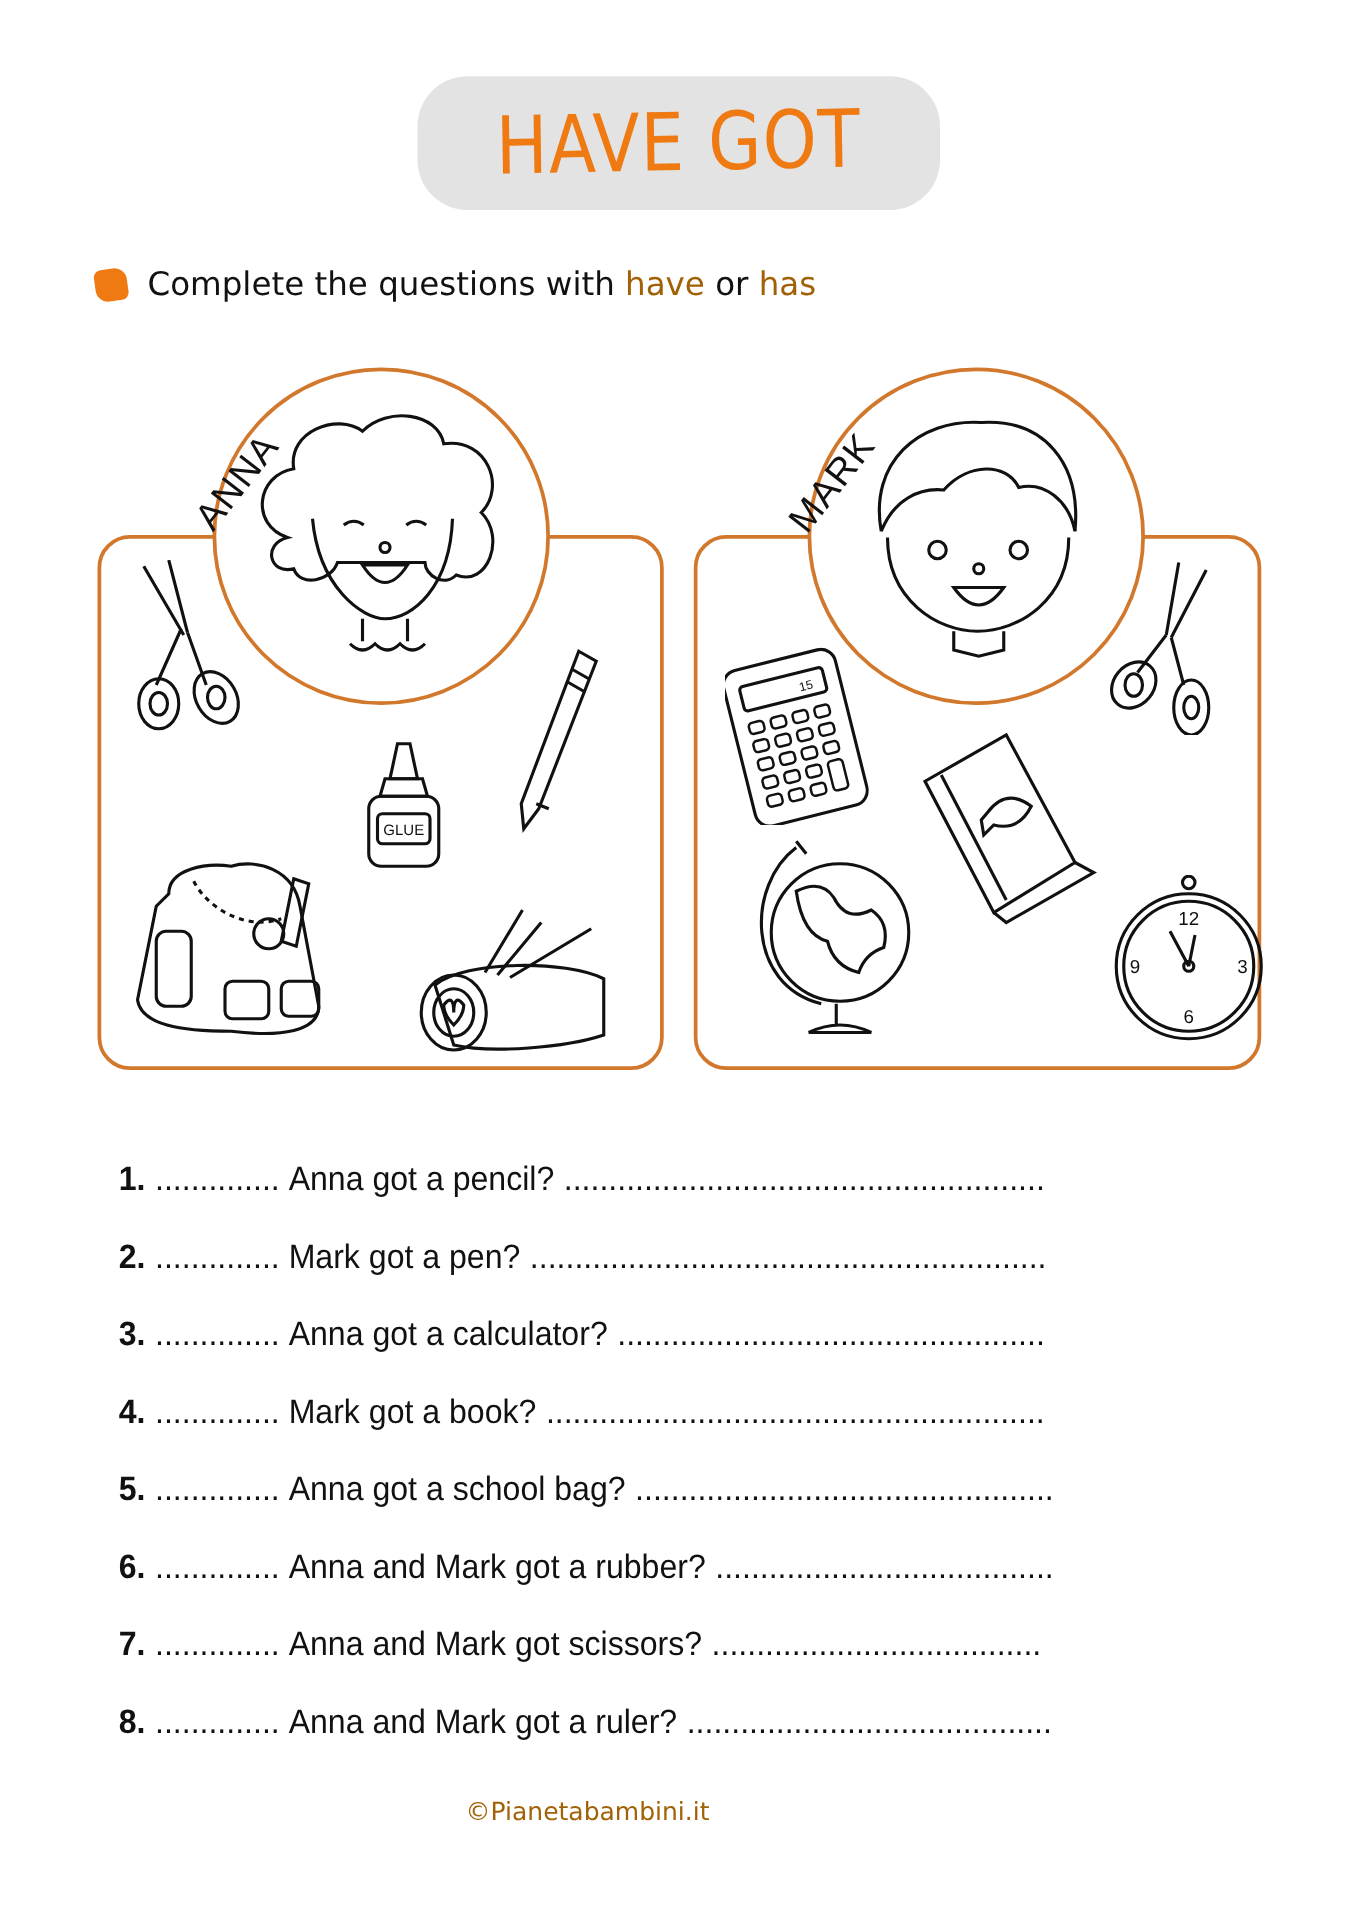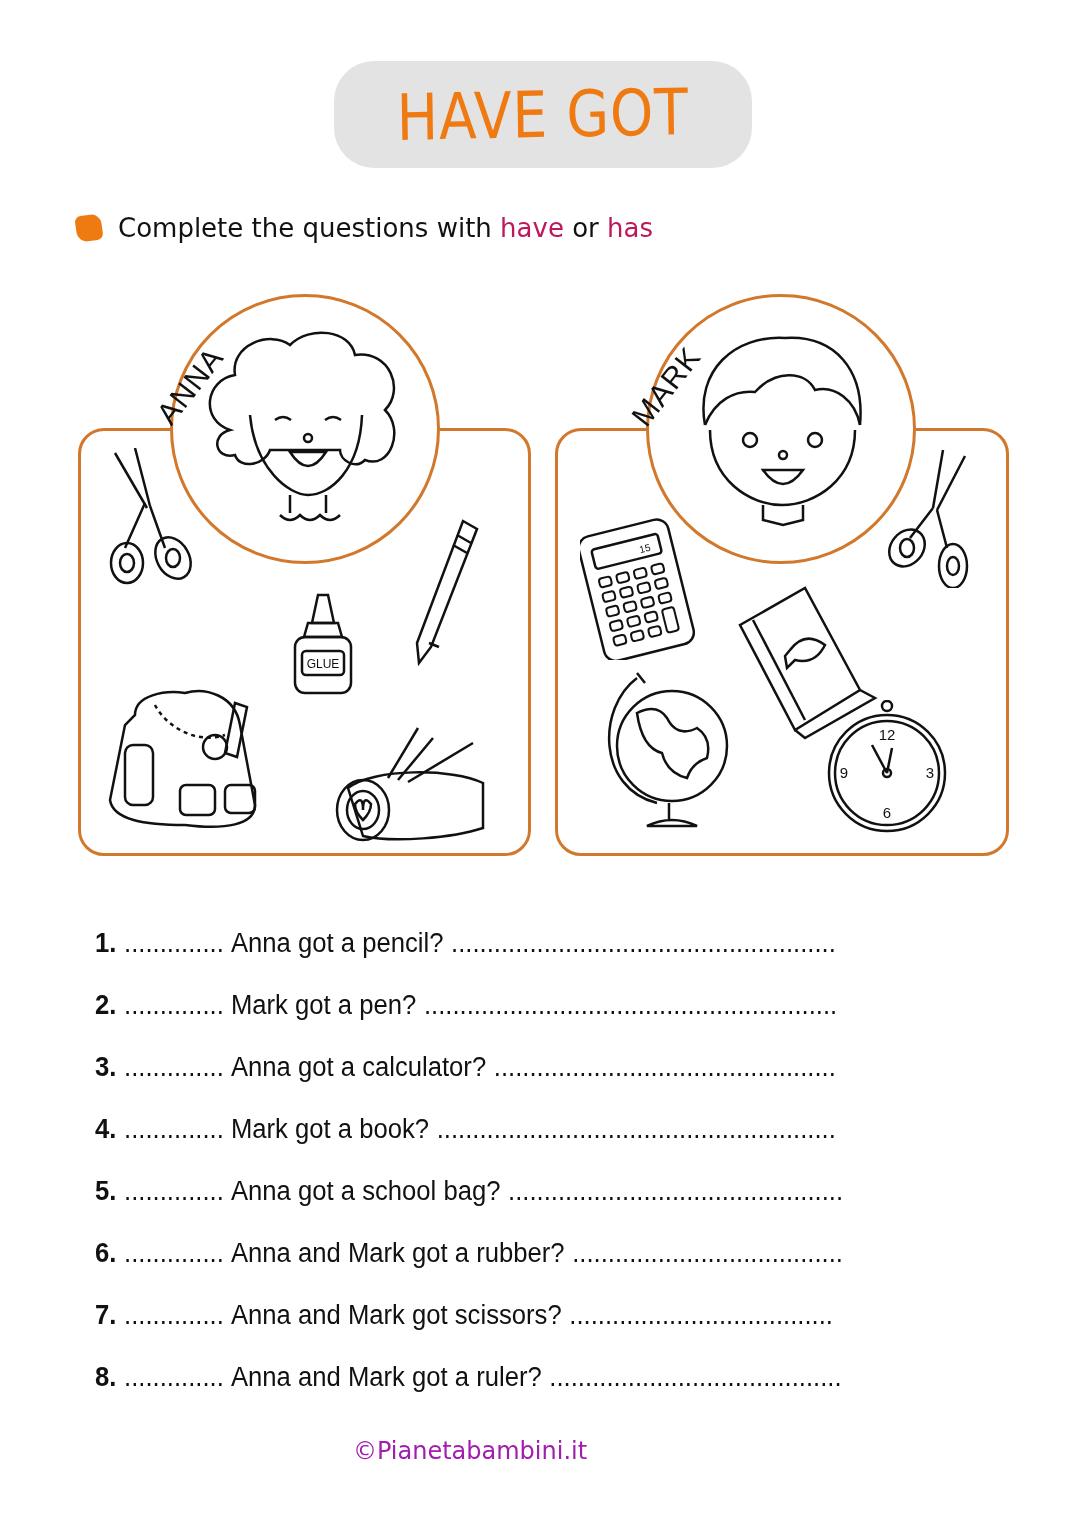--- a/index.html
+++ b/index.html
@@ -19,21 +19,21 @@
 
   .instruction {
     position: absolute; left: 76px; top: 208px; height: 40px;
     display: flex; align-items: center; font-family: "DejaVu Sans", sans-serif;
     font-size: 26px; color: #111; justify-content: flex-end;
   }
   .bullet {
     width: 26px; height: 26px; background: #ef7a12; border-radius: 6px 10px 6px 10px;
     transform: rotate(-8deg); margin-right: 16px; display: inline-block;
   }
-  .instruction .hl { color: #be185d; }
+  .instruction .hl { color: #a16207; }
   .instruction .t { white-space: pre; }
 
   .panel {
     position: absolute; top: 428px; height: 428px;
     border: 3px solid #d2782c; border-radius: 26px; background: #fff;
   }
   .panel.anna { left: 78px; width: 453px; }
   .panel.mark { left: 555px; width: 454px; }
 
   .portrait {
@@ -57,21 +57,21 @@
   .q {
     height: 62px; display: flex; align-items: center; font-size: 27px; white-space: nowrap;
     overflow: hidden; transform: scaleX(0.95); transform-origin: left center;
   }
   .q .num { font-weight: bold; margin-right: 8px; }
   .q .dots { letter-spacing: 0; }
   .q .fill { flex: 1; overflow: hidden; margin-left: 8px; }
 
   .footer {
     position: absolute; left: 0; width: 940px; top: 1437px; text-align: center;
-    font-family: "DejaVu Sans", sans-serif; font-size: 24px; color: #a21caf;
+    font-family: "DejaVu Sans", sans-serif; font-size: 20px; color: #a16207;
   }
 </style>
 </head>
 <body>
 
 <div class="title-pill">
   <span>HAVE GOT</span>
 </div>
 
 <div class="instruction">
@@ -218,21 +218,21 @@
 <div class="drawing" style="left:597px;top:668px;width:140px;height:170px;">
   <svg viewBox="0 0 140 170" fill="none" stroke="#111" stroke-width="2.5">
     <circle cx="75" cy="78" r="55"></circle>
     <path d="M40 10 C0 40 0 120 60 135"></path>
     <path d="M40 5 l8 10"></path>
     <path d="M40 45 q20 -10 30 5 q10 20 30 10 q15 10 10 30 q-15 5 -20 20 q-20 -5 -25 -25 q-20 -5 -25 -40z"></path>
     <path d="M72 135 l0 18 M50 158 q25 -12 50 0 z"></path>
   </svg>
 </div>
 
-<div class="drawing" style="left:824px;top:700px;width:126px;height:135px;">
+<div class="drawing" style="left:888px;top:700px;width:126px;height:135px;">
   <svg viewBox="0 0 126 135" fill="none" stroke="#111" stroke-width="2.5">
     <circle cx="63" cy="6" r="5"></circle>
     <circle cx="63" cy="73" r="58"></circle>
     <circle cx="63" cy="73" r="52"></circle>
     <text x="63" y="40" font-size="15" text-anchor="middle" fill="#111" stroke="none">12</text>
     <text x="106" y="78" font-size="15" text-anchor="middle" fill="#111" stroke="none">3</text>
     <text x="63" y="118" font-size="15" text-anchor="middle" fill="#111" stroke="none">6</text>
     <text x="20" y="78" font-size="15" text-anchor="middle" fill="#111" stroke="none">9</text>
     <path d="M63 73 L48 45 M63 73 L68 48"></path>
     <circle cx="63" cy="73" r="4"></circle>

